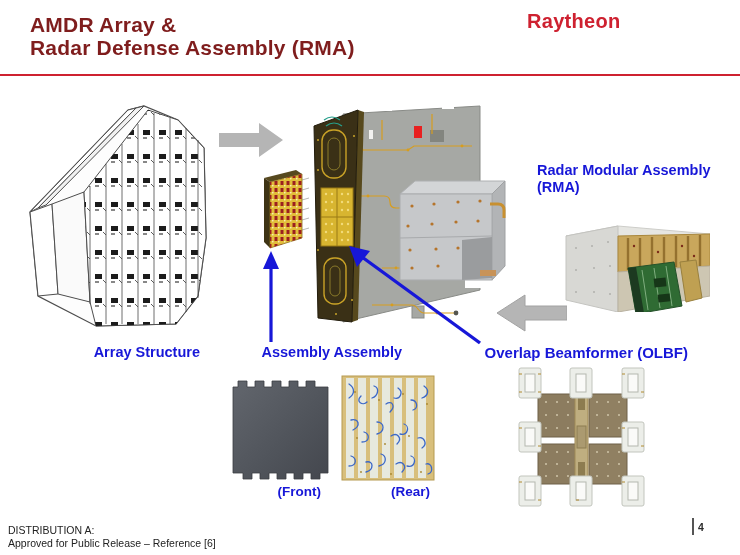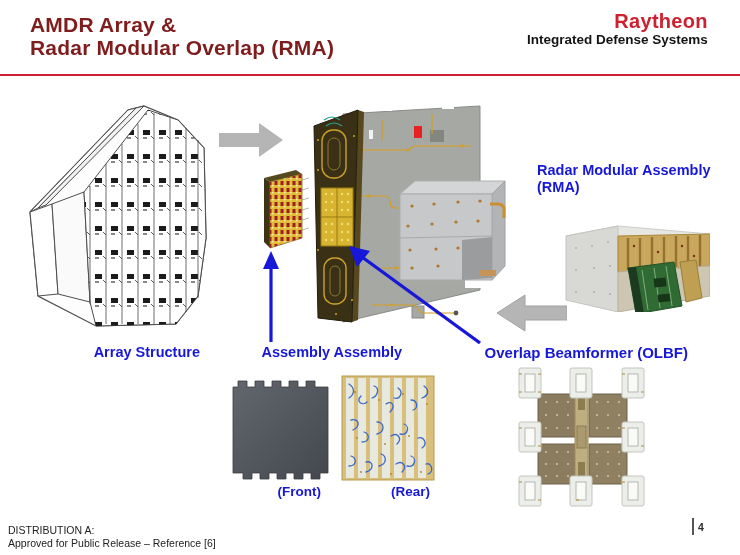--- a/index.html
+++ b/index.html
@@ -30,25 +30,24 @@
   .pagebar{position:absolute;left:692px;top:518px;width:2px;height:17px;background:#555;}
   .pagenum{position:absolute;left:698px;top:521px;color:#2a2a2a;font-size:10.5px;font-weight:bold;}
 </style>
 </head>
 <body>
 
 <div class="slide">
 
   <div class="title">
     <span>AMDR Array &amp;</span>
-    <span>Radar Modular Overlap (RMA)</span>
+    <span>Radar Defense Assembly (RMA)</span>
   </div>
   <div class="logo">
     <div class="logo-name">Raytheon</div>
-    <div class="logo-division">Integrated Defense Systems</div>
   </div>
   <div class="red-rule"></div>
 
   <svg class="abs" style="left:28px;top:98px" width="190" height="244" viewBox="0 0 190 244">
     <defs>
       <pattern id="agrid" width="16" height="24" patternUnits="userSpaceOnUse">
         <rect x="3" y="8" width="7" height="5" fill="#1c1c1c"></rect>
         <rect x="3" y="15" width="4" height="2" fill="#555" opacity="0.7"></rect>
         <line x1="11" y1="14" x2="14" y2="17" stroke="#333" stroke-width="0.8"></line>
       </pattern>

